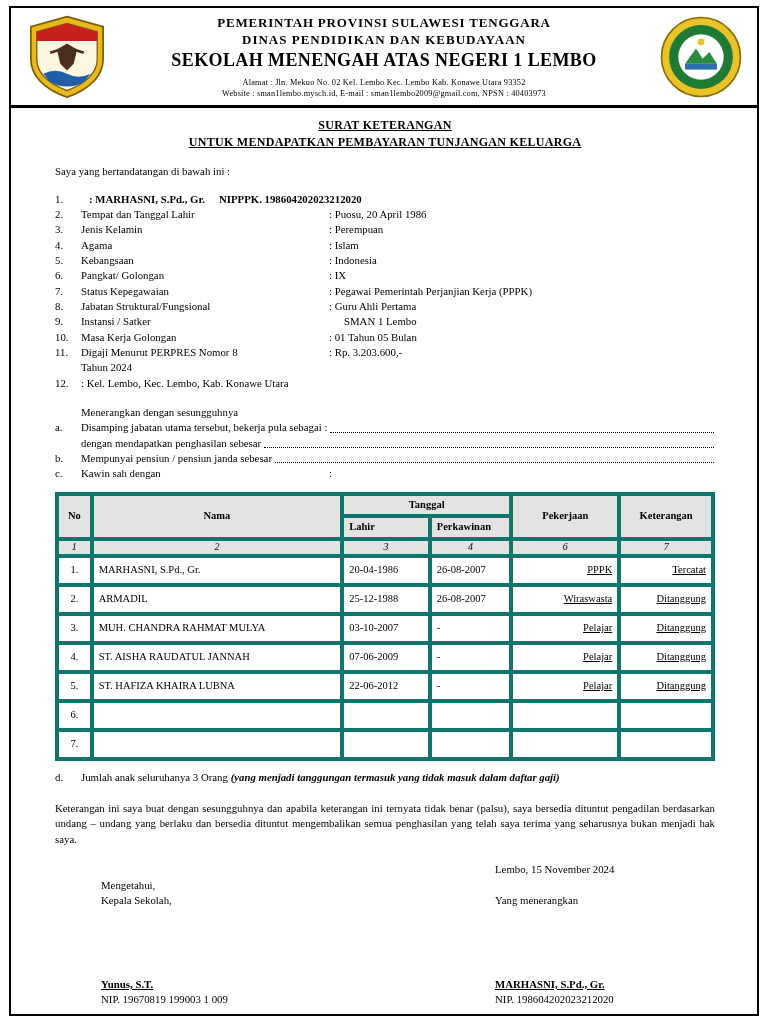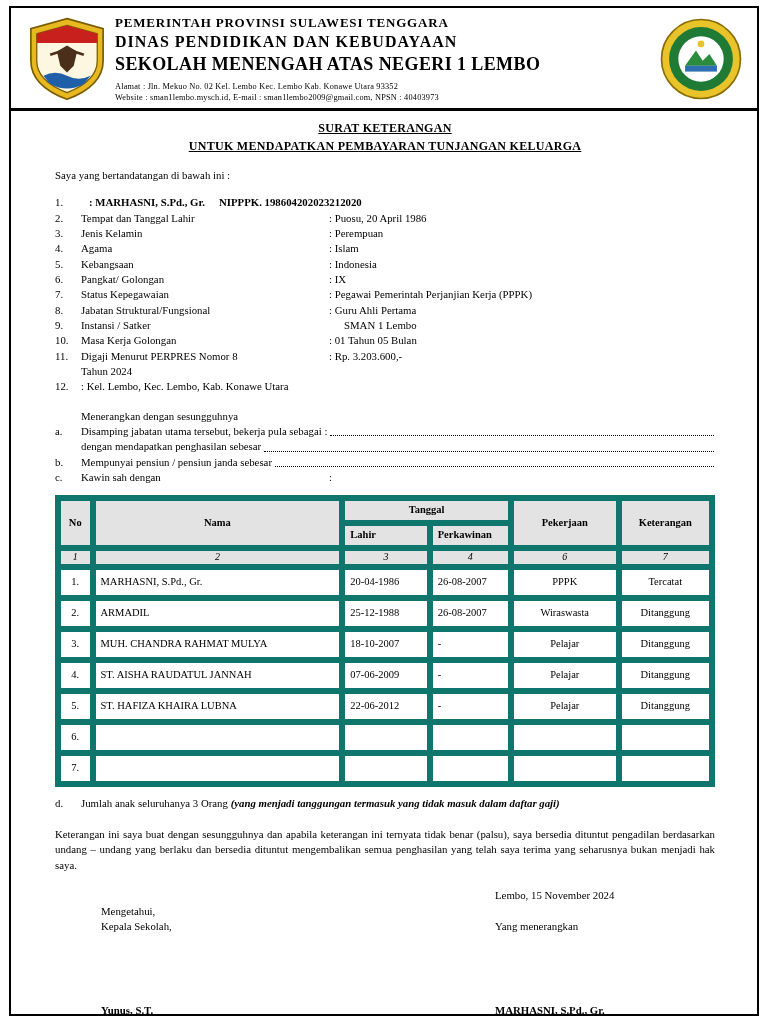--- a/index.html
+++ b/index.html
@@ -8,23 +8,23 @@
     font-family:"Liberation Serif", serif; color:#000;
     -webkit-font-smoothing:antialiased;
   }
   .sheet {
     position:absolute; left:9px; top:6px; right:9px; bottom:8px;
     border:2px solid #000; background:#fff; overflow:hidden;
   }
   
   .header { display:flex; align-items:center; padding:7px 14px 5px 14px; }
   .logo { width:84px; height:84px; flex:0 0 auto; }
-  .header-text { flex:1; text-align:left; line-height:1.28; padding:0 6px; }
+  .header-text { flex:1; text-align:center; line-height:1.28; padding:0 6px; }
   .ht1 { font-size:13px;  font-weight:bold; letter-spacing:0.8px; }
-  .ht2 { font-size:16px; font-weight:bold; letter-spacing:1px; }
+  .ht2 { font-size:13px; font-weight:bold; letter-spacing:1px; }
   .ht3 { font-size:18px;  font-weight:bold; letter-spacing:0.4px; margin-top:1px; }
   .ht4 { font-size:8.3px; margin-top:6px; letter-spacing:0.2px; }
   .ht5 { font-size:8.3px; letter-spacing:0.2px; }
   .header-divider { border-top:3.5px solid #000; }
   
   .content { padding:9px 42px 0 44px; font-size:10.8px; line-height:1.42; }
   .title-block { text-align:center; }
   .title-line { font-weight:bold; font-size:12px; text-decoration:underline; letter-spacing:0.3px; line-height:1.45; }
   .intro { margin-top:13px; }
   
@@ -38,33 +38,33 @@
   .blockline { display:block; text-indent:0; }
   .blockline.indented { padding-left:7px; }
   
   .statement { margin-top:14px; }
   .stmt-heading { margin-left:26px; }
   .stext { flex:1; }
   .dotline { display:flex; }
   .dots { flex:1; border-bottom:1.3px dotted #000; margin:0 1px 3px 3px; }
   
   .famtable { width:100%; border-collapse:collapse; margin-top:10px; table-layout:fixed; }
-  .famtable th, .famtable td { border:6px solid #0f766e; font-size:10.5px; padding:2px 5px; overflow:hidden; }
+  .famtable th, .famtable td { border:4px solid #0f766e; font-size:10.5px; padding:2px 5px; overflow:hidden; }
   .famtable th { background:#e3e3e3; font-weight:bold; text-align:center; }
   .famtable th.sub { text-align:left; }
   .famtable .numrow th { font-weight:normal; font-style:italic; font-size:10px; padding:0 2px; line-height:1.25; }
   .col-no   { width:34px; }
   .col-nama { width:246px; }
   .col-lahir{ width:86px; }
   .col-perk { width:80px; }
   .col-pek  { width:106px; }
   .col-ket  { width:92px; }
   .famtable td { height:21px; }
   .td-no  { text-align:center; }
-  .td-pek, .td-ket { text-align:center; }
+  .td-pek, .td-ket { text-align:right;text-decoration:underline; }
   
   .note-d { display:flex; margin-top:9px; }
   .note-d .stext .it { font-style:italic; font-weight:bold; }
   
   .closing { margin-top:16px; text-align:justify; }
   
   .sig-section { margin-top:15px; }
   .sig-row { display:flex; justify-content:space-between; }
   .sig-left { margin-left:46px; }
   .sig-right { width:220px; }
@@ -253,21 +253,21 @@
           <td class="td-no">2.</td>
           <td>ARMADIL</td>
           <td>25-12-1988</td>
           <td>26-08-2007</td>
           <td class="td-pek">Wiraswasta</td>
           <td class="td-ket">Ditanggung</td>
         </tr>
         <tr>
           <td class="td-no">3.</td>
           <td>MUH. CHANDRA RAHMAT MULYA</td>
-          <td>18-10-2007</td>
+          <td>03-10-2007</td>
           <td>-</td>
           <td class="td-pek">Pelajar</td>
           <td class="td-ket">Ditanggung</td>
         </tr>
         <tr>
           <td class="td-no">4.</td>
           <td>ST. AISHA RAUDATUL JANNAH</td>
           <td>07-06-2009</td>
           <td>-</td>
           <td class="td-pek">Pelajar</td>

